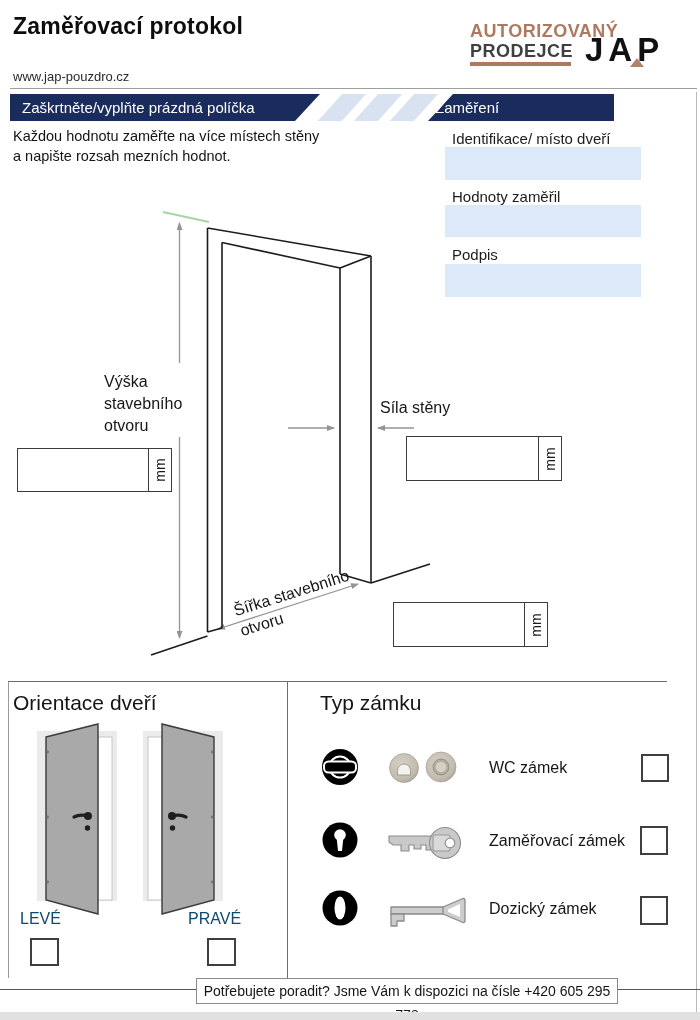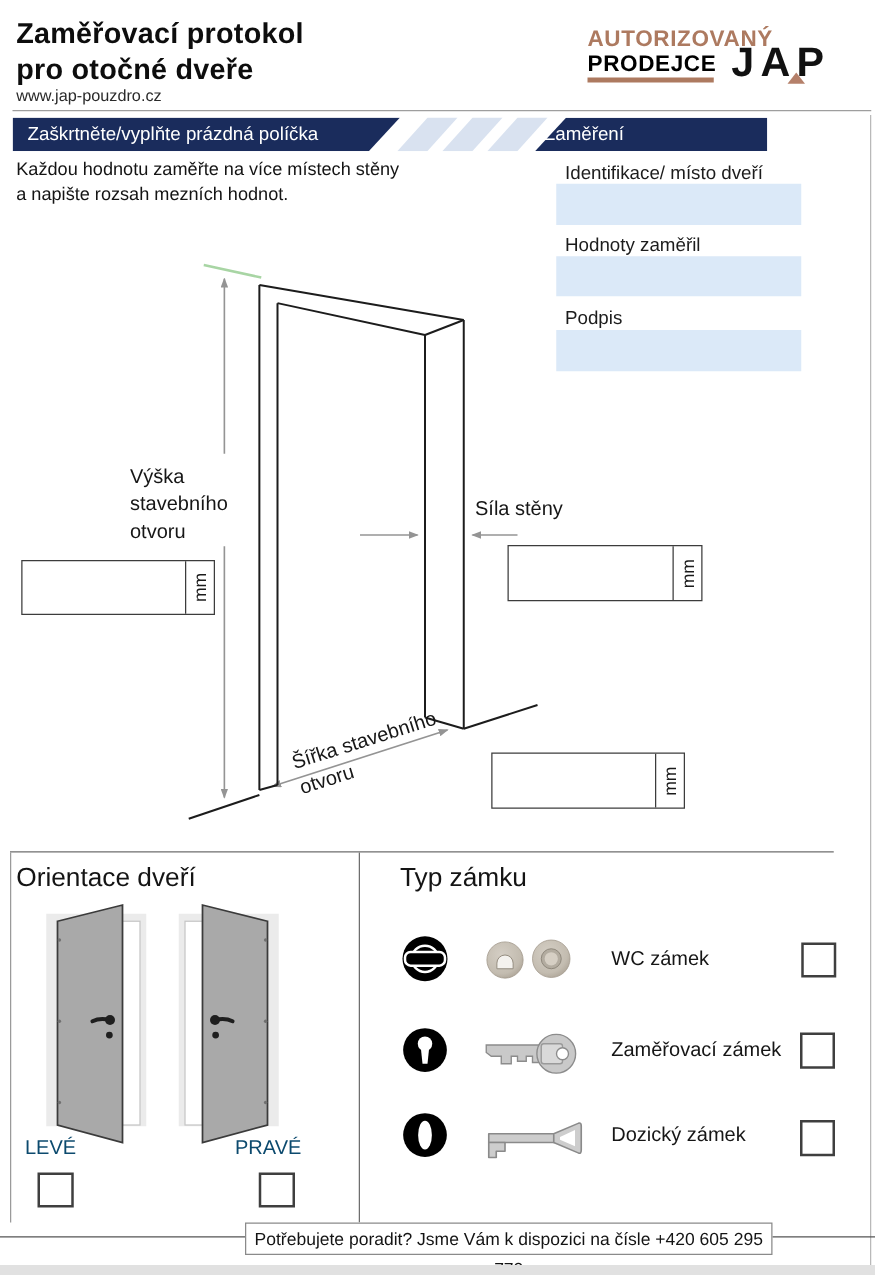--- a/index.html
+++ b/index.html
@@ -4,21 +4,21 @@
 <style>
   html,body{margin:0;padding:0;background:#fff;}
   .page{position:relative;width:700px;height:1020px;background:#fff;overflow:hidden;
         font-family:Liberation Sans, sans-serif;color:#1a1a1a;}
   .abs{position:absolute;}
 
   
   .title{left:13px;top:12px;font-size:23px;line-height:29px;font-weight:bold;color:#0d0d0d;letter-spacing:.2px;}
   .website{left:13px;top:69px;font-size:13px;color:#2a2a2a;}
   .badge1{left:470px;top:21px;font-size:18px;font-weight:bold;color:#ad7a60;letter-spacing:.5px;}
-  .badge2{left:470px;top:41px;font-size:18px;font-weight:bold;color:#000000;letter-spacing:.5px;}
+  .badge2{left:470px;top:41px;font-size:18px;font-weight:bold;color:#404040;letter-spacing:.5px;}
   .badge-bar{left:470px;top:62px;width:101px;height:4px;background:#ad7a60;}
   .brand{left:585px;top:28px;font-size:33px;font-weight:900;color:#111;letter-spacing:5px;line-height:44px;}
   .brand-accent{left:630px;top:58px;width:0;height:0;border-left:7px solid transparent;
         border-right:7px solid transparent;border-bottom:9px solid #b5806a;}
   .header-rule{left:10px;top:88px;width:687px;height:1px;background:#9e9e9e;}
 
   
   .banner{left:10px;top:94px;width:604px;height:27px;background:#fff;overflow:hidden;}
   .banner-left{position:absolute;left:0;top:0;width:310px;height:27px;background:#1a2c5c;
         clip-path:polygon(0 0,100% 0,calc(100% - 25px) 100%,0 100%);}
@@ -57,21 +57,20 @@
         text-align:center;line-height:24px;font-size:14px;color:#141414;}
   .bottom-band{left:0;top:1012px;width:700px;height:8px;background:#e1e1e1;}
 </style>
 </head>
 <body>
 
 <div class="page">
 
   <div class="abs title">
     <div>Zaměřovací protokol</div>
-    <div>pro otočné dveře</div>
   </div>
   <div class="abs website">www.jap-pouzdro.cz</div>
 
   <div class="abs badge1">AUTORIZOVANÝ</div>
   <div class="abs badge2">PRODEJCE</div>
   <div class="abs badge-bar"></div>
   <div class="abs brand">JAP</div>
   <div class="abs brand-accent"></div>
   <div class="abs header-rule"></div>
 

